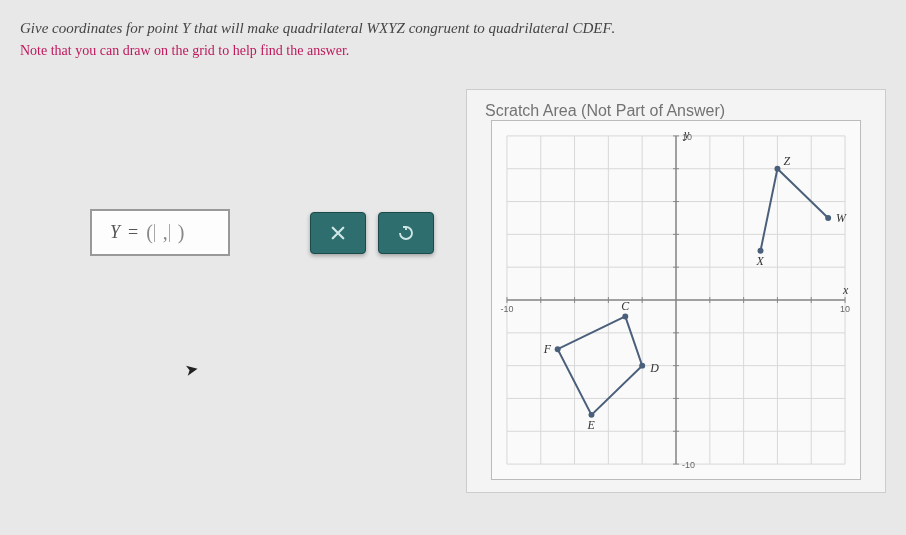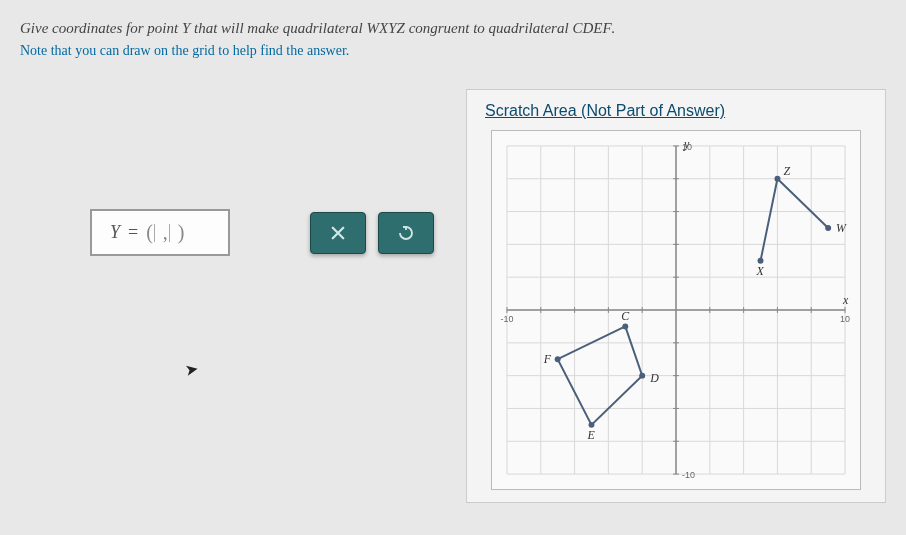--- a/index.html
+++ b/index.html
@@ -18,21 +18,21 @@
       color: #444;
       margin-bottom: 6px;
       font-style: italic;
     }
     .question-text .math {
       font-style: italic;
       font-family: 'Times New Roman', serif;
     }
     .note-text {
       font-size: 14px;
-      color: #0369a1;
+      color: #be185d;
       margin-bottom: 30px;
     }
     .main-area {
       display: flex;
       width: 100%;
     }
     .left-area {
       flex: 1;
       padding-top: 120px;
       display: flex;
@@ -99,25 +99,23 @@
     }
     .right-area {
       width: 420px;
       background: #f4f4f4;
       border: 1px solid #ccc;
       padding: 12px;
       margin-left: 10px;
     }
     .scratch-title {
       font-size: 16px;
-      color: #0c4a6e;
+      color: #737373;
       font-family: Arial, sans-serif;
-      margin-bottom: 10px;
       padding-left: 6px;
-      text-decoration: underline;
     }
     .grid-container {
       width: 370px;
       height: 360px;
       background: #fafafa;
       border: 1px solid #bbb;
       position: relative;
       margin: 0 auto;
     }
     .grid-container svg {

